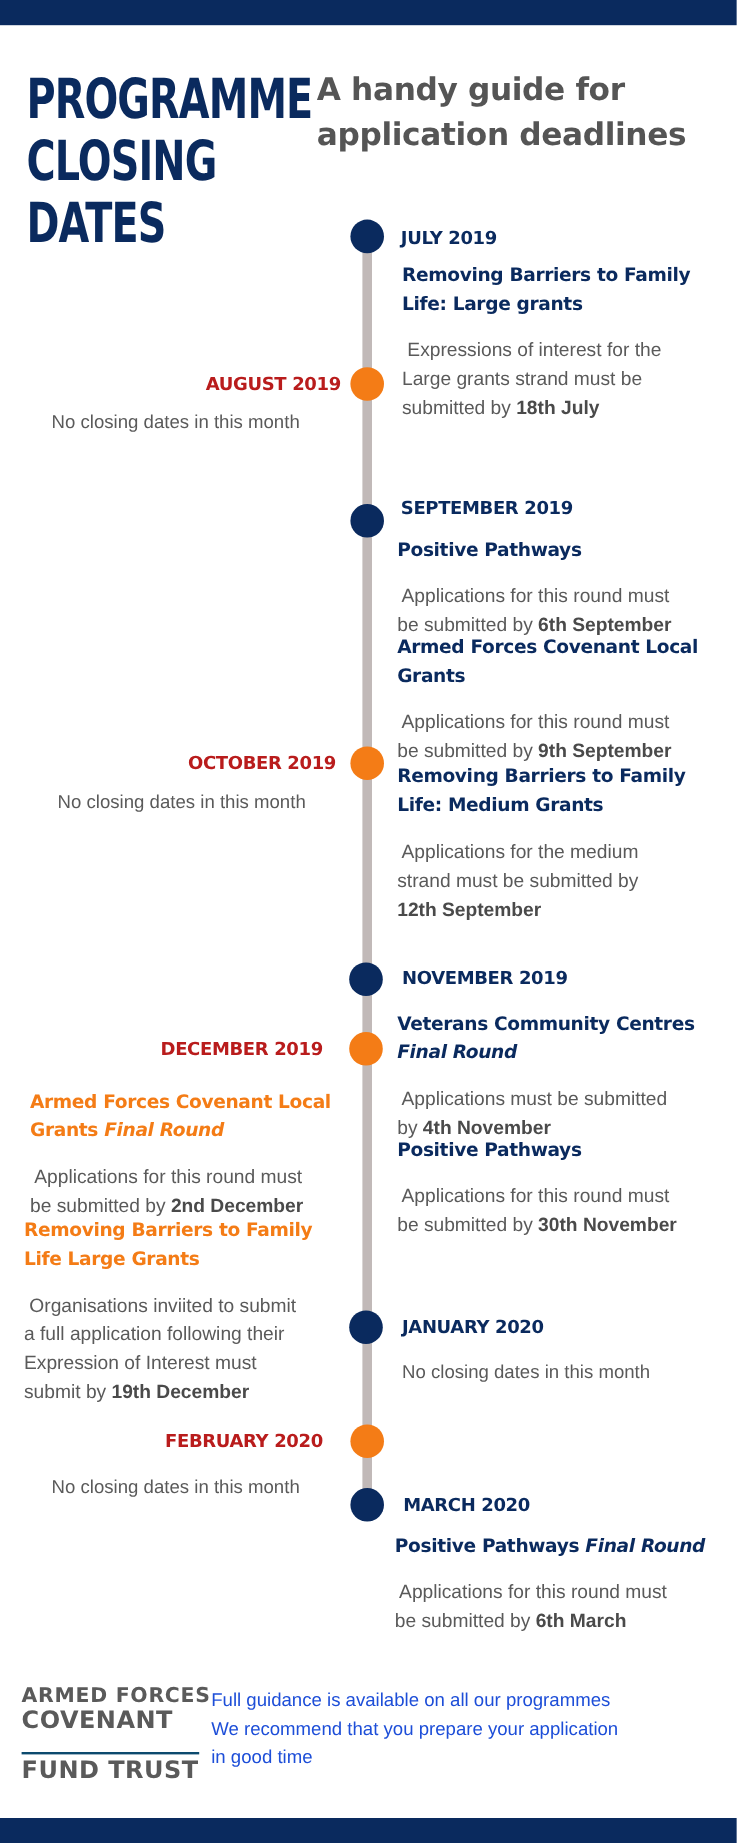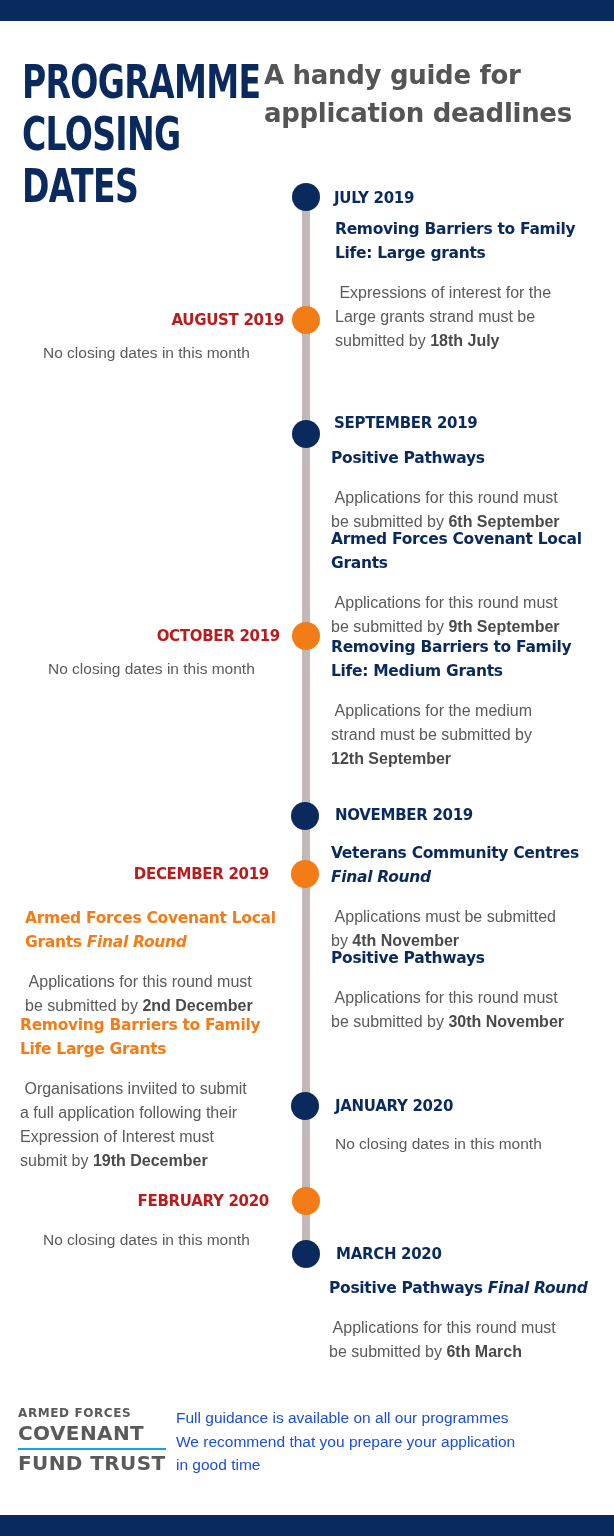--- a/index.html
+++ b/index.html
@@ -51,22 +51,22 @@
   .entry .ename .final { font-style: italic; }
   .entry .edesc {
     font-size: 16px; line-height: 24px; color: #5a5a5a; margin-top: 16px;
   }
   .entry .edesc .date { font-weight: bold; color: #4a4a4a; }
 
   .logo {
     position: absolute; left: 18px; top: 1404px; width: 148px;
     font-family: "DejaVu Sans", sans-serif; font-weight: bold; color: #5a5a5a;
   }
-  .logo .l1 { font-size: 12px; line-height: 18px; letter-spacing: 0.6px; white-space: nowrap; }
-  .logo .l2 { font-size: 20px; line-height: 22px; letter-spacing: 0.4px; white-space: nowrap; padding-bottom: 4px; border-bottom: 2px solid #0ea5e9; }
+  .logo .l1 { font-size: 17px; line-height: 18px; letter-spacing: 0.6px; white-space: nowrap; }
+  .logo .l2 { font-size: 20px; line-height: 22px; letter-spacing: 0.4px; white-space: nowrap; padding-bottom: 16px; border-bottom: 2px solid #0c4a6e; }
   .logo .l3 { font-size: 20px; line-height: 26px; letter-spacing: 0.4px; white-space: nowrap; }
 
   .footer-text {
     position: absolute; left: 176px; top: 1406px; width: 430px;
     font-size: 15.5px; line-height: 23.5px; color: #1d4ed8;
   }
   .footer-text div { white-space: nowrap; }
 </style>
 </head>
 <body>

